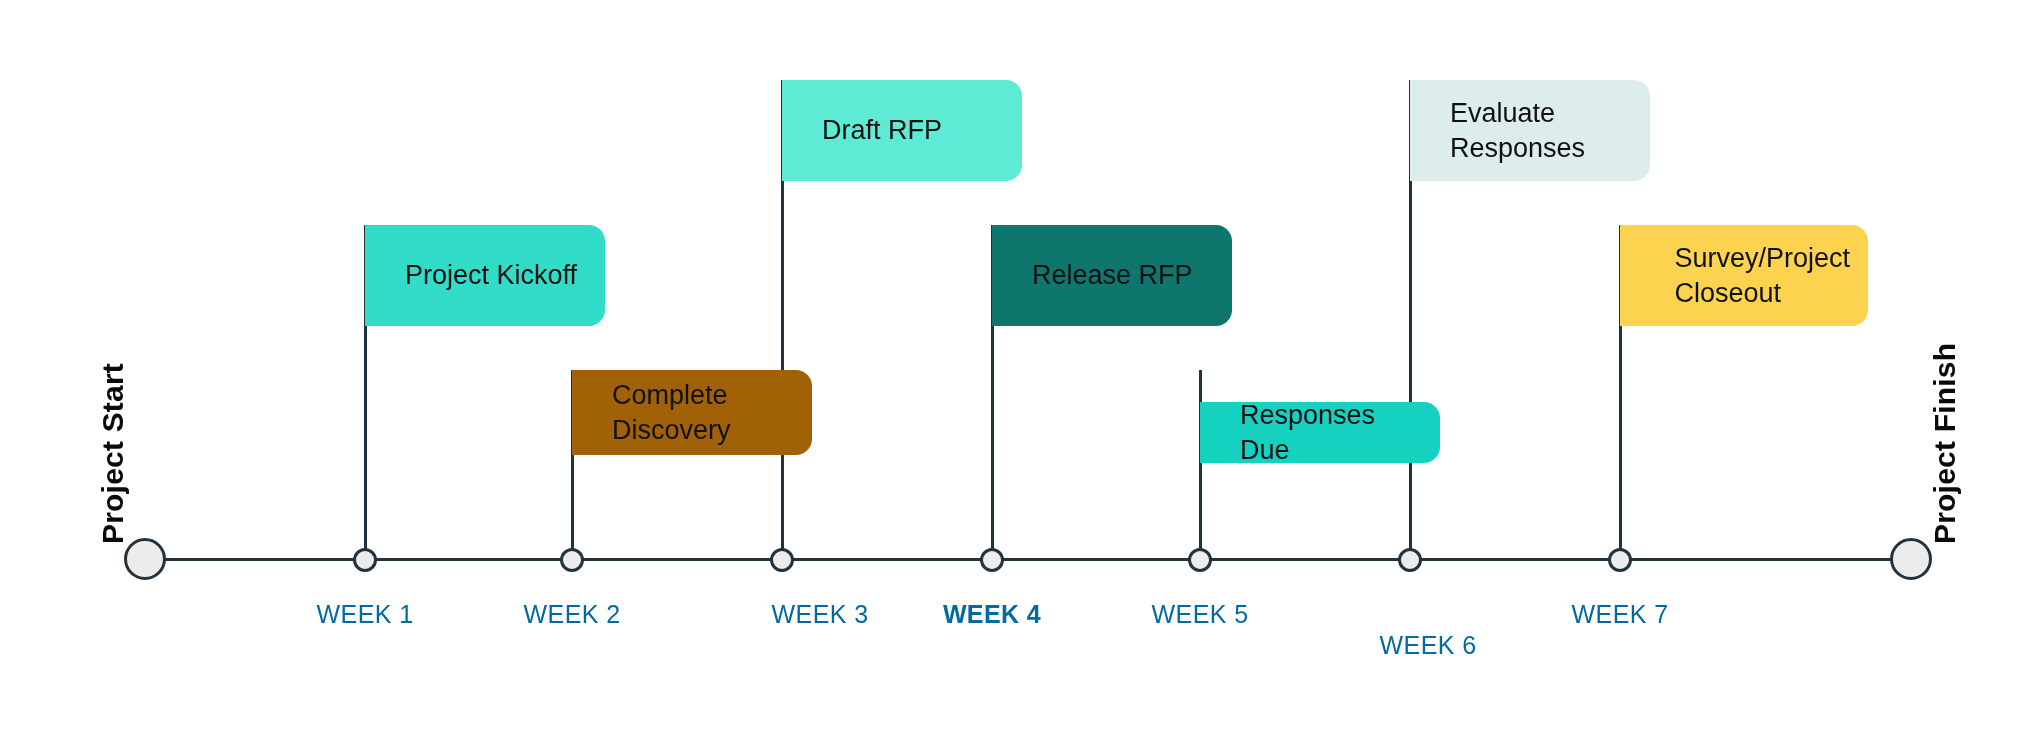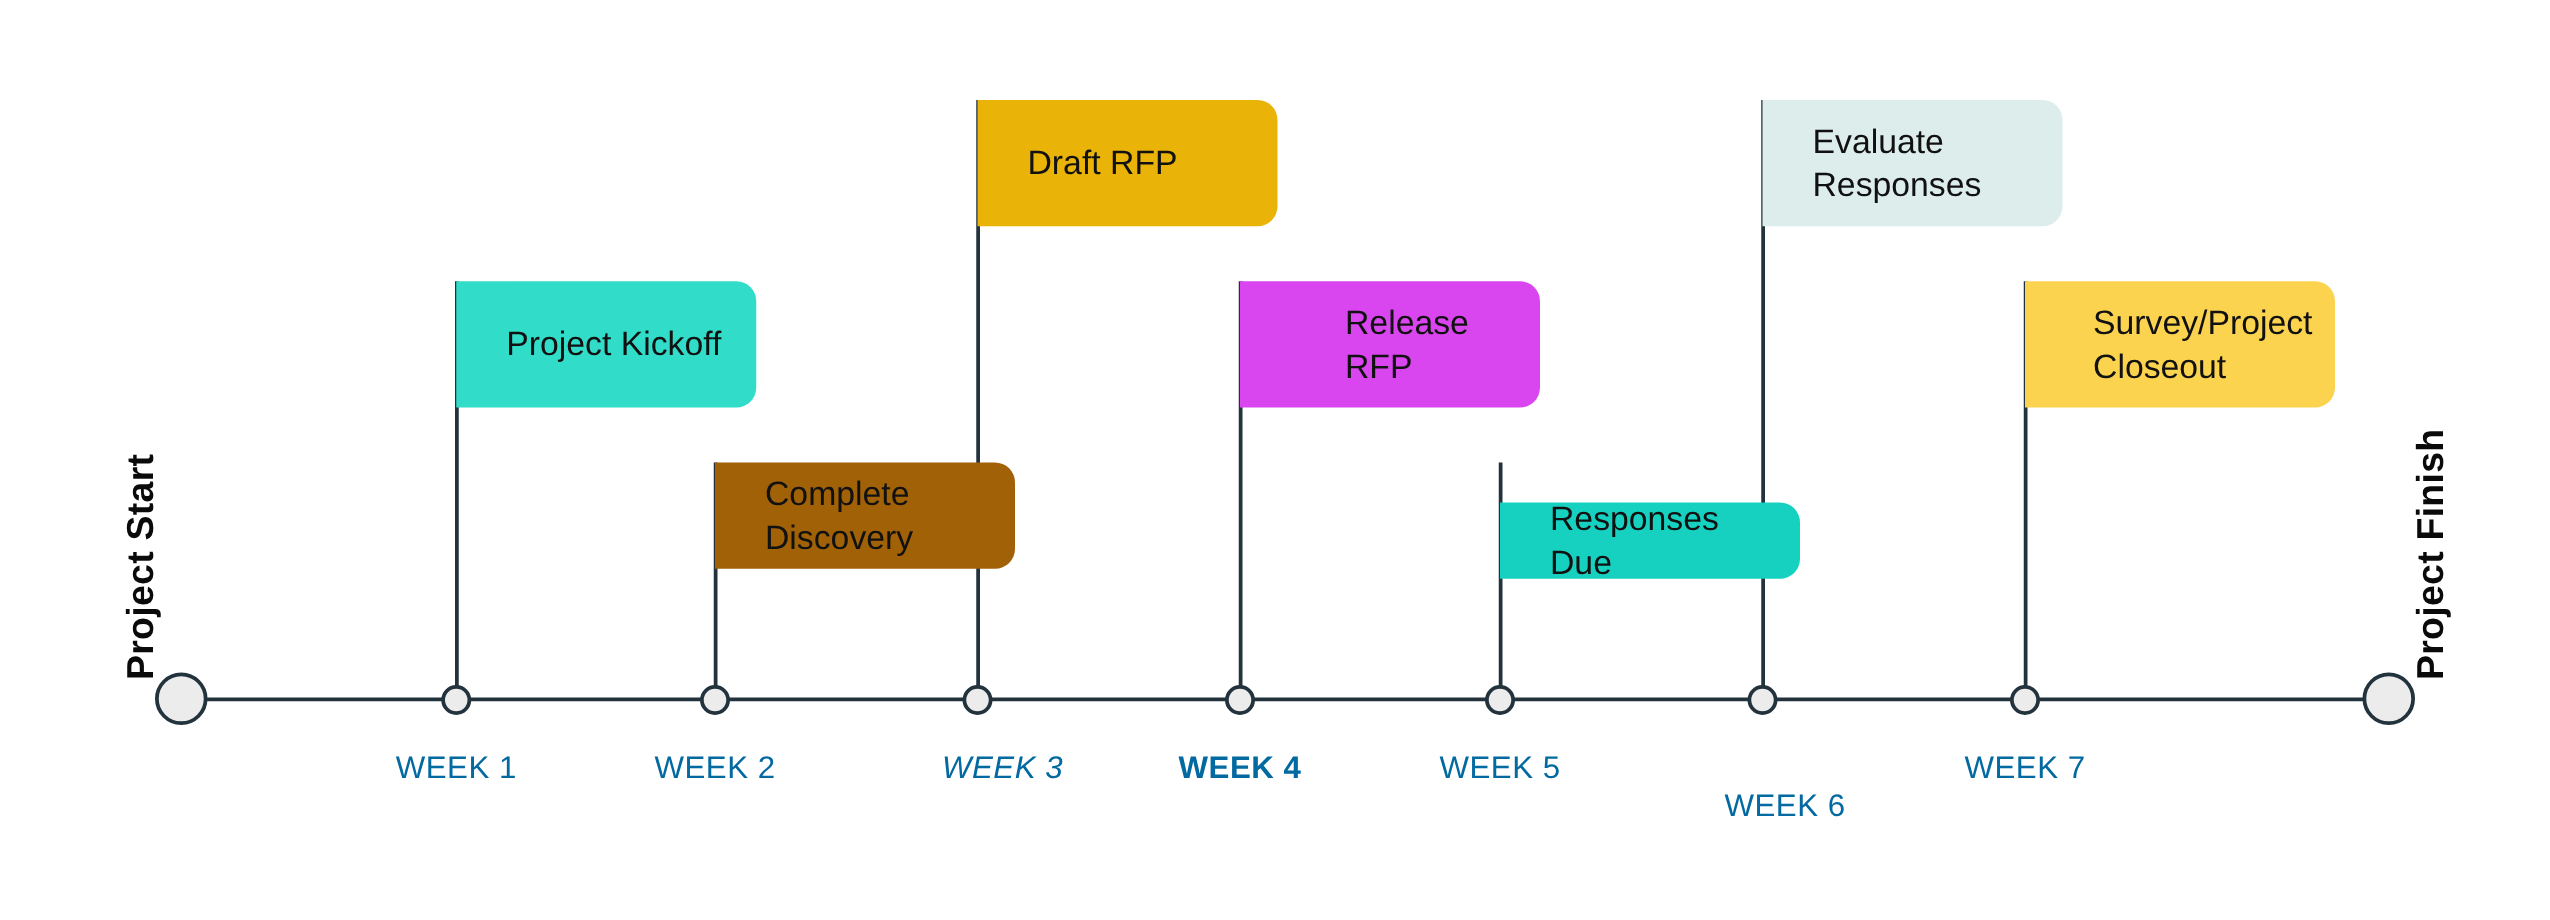--- a/index.html
+++ b/index.html
@@ -117,21 +117,21 @@
 
   <div class="endpoint-label start">Project Start</div>
   <div class="endpoint-label finish">Project Finish</div>
 
   <div id="ticks-layer">
       <div class="week-tick" style="left: 353px;"></div>
       <div class="week-label" style="left: 365px;">WEEK 1</div>
       <div class="week-tick" style="left: 560px;"></div>
       <div class="week-label" style="left: 572px;">WEEK 2</div>
       <div class="week-tick" style="left: 770px;"></div>
-      <div class="week-label" style="left: 802px; font-style: italic;">WEEK 3</div>
+      <div class="week-label" style="left: 820px;">WEEK 3</div>
       <div class="week-tick" style="left: 980px;"></div>
       <div class="week-label" style="left: 992px; font-weight: bold;">WEEK 4</div>
       <div class="week-tick" style="left: 1188px;"></div>
       <div class="week-label" style="left: 1200px;">WEEK 5</div>
       <div class="week-tick" style="left: 1398px;"></div>
       <div class="week-label" style="left: 1428px; margin-top: 31px;">WEEK 6</div>
       <div class="week-tick" style="left: 1608px;"></div>
       <div class="week-label" style="left: 1620px;">WEEK 7</div>
     </div>
 
@@ -139,25 +139,25 @@
       <div class="stem" style="left: 364px; top: 225px; height: 333px;"></div>
       <div class="milestone" style="left: 365px; top: 225px; width: 240px; height: 101px; background: rgb(49, 220, 200);">
         <span class="milestone-text">Project Kickoff</span>
       </div>
       <div class="stem" style="left: 571px; top: 370px; height: 188px;"></div>
       <div class="milestone" style="left: 572px; top: 370px; width: 240px; height: 85px; background: #a16207;">
         <span class="milestone-text">Complete
 Discovery</span>
       </div>
       <div class="stem" style="left: 781px; top: 80px; height: 478px;"></div>
-      <div class="milestone" style="left: 782px; top: 80px; width: 240px; height: 101px; background: #eab308;">
+      <div class="milestone" style="left: 782px; top: 80px; width: 240px; height: 101px; background: #5eead4;">
         <span class="milestone-text">Draft RFP</span>
       </div>
       <div class="stem" style="left: 991px; top: 225px; height: 333px;"></div>
-      <div class="milestone" style="left: 992px; top: 225px; width: 240px; height: 101px; background: #d946ef; padding-left: 44px;">
+      <div class="milestone" style="left: 992px; top: 225px; width: 240px; height: 101px; background: #0f766e;">
         <span class="milestone-text">Release RFP</span>
       </div>
       <div class="stem" style="left: 1199px; top: 370px; height: 188px;"></div>
       <div class="milestone" style="left: 1200px; top: 370px; width: 240px; height: 61px; background: rgb(23, 209, 192); margin-top: 32px;">
         <span class="milestone-text">Responses Due</span>
       </div>
       <div class="stem" style="left: 1409px; top: 80px; height: 478px;"></div>
       <div class="milestone" style="left: 1410px; top: 80px; width: 240px; height: 101px; background: rgb(220, 237, 236);">
         <span class="milestone-text">Evaluate
 Responses</span>

